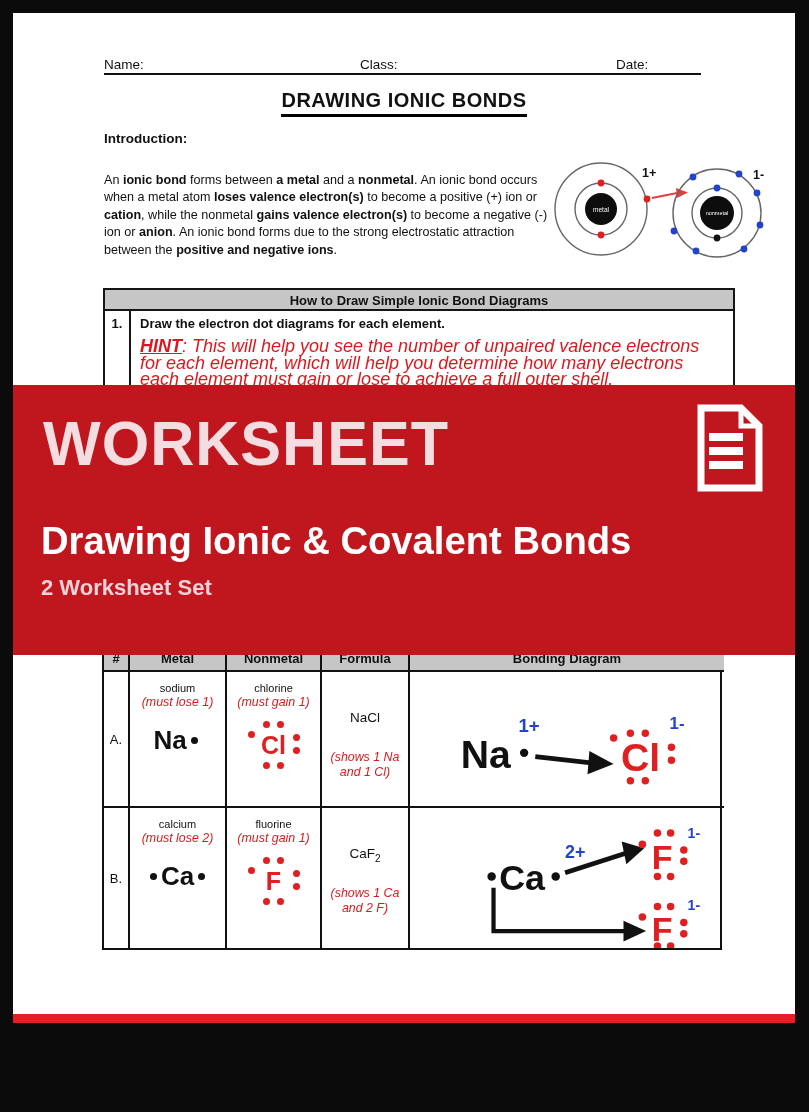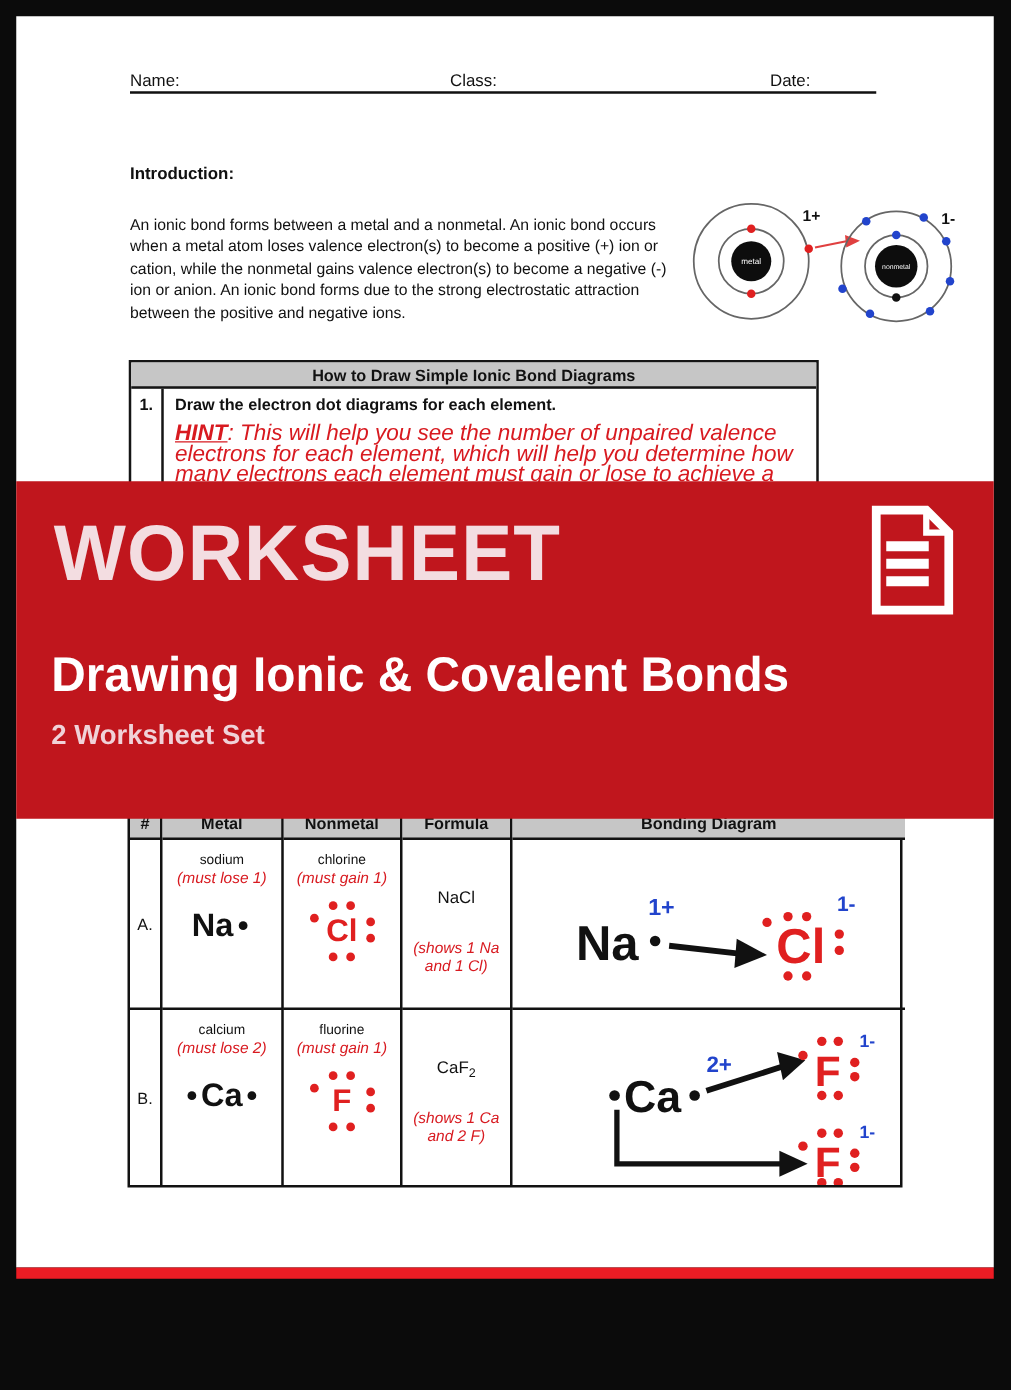--- a/index.html
+++ b/index.html
@@ -12,26 +12,26 @@
 
   .hdr-label{position:absolute;top:44px;font-size:13.5px;color:#111;}
   .hdr-line{position:absolute;left:91px;top:60px;width:597px;border-top:2.2px solid #111;}
 
   .doc-title-wrap{position:absolute;left:0;top:76px;width:782px;text-align:center;}
   .doc-title{display:inline-block;font-size:20px;font-weight:800;letter-spacing:.5px;
              border-bottom:3px solid #000;padding-bottom:2px;}
 
   .intro-h{position:absolute;left:91px;top:118px;font-size:13.5px;font-weight:bold;}
   .intro-p{position:absolute;left:91px;top:146px;width:447px;font-size:12.6px;line-height:17.6px;}
-  .intro-p .b{font-weight:normal;}
+  .intro-p .b{font-weight:bold;}
 
   .atoms{position:absolute;left:518px;top:124px;}
 
   
-  .ht{position:absolute;left:90px;top:275px;width:552px;border:2px solid #151515;background:#fff;}
+  .ht{position:absolute;left:90px;top:275px;width:632px;border:2px solid #151515;background:#fff;}
   .ht-title{height:21px;line-height:21px;text-align:center;font-weight:bold;font-size:13px;
             background:var(--header-gray,#c6c6c6);border-bottom:2px solid #151515;}
   .ht-row{display:flex;}
   .ht-num{width:26px;border-right:2px solid #151515;font-weight:bold;font-size:13px;
           text-align:center;padding-top:5px;flex:none;}
   .ht-body{flex:1;padding:5px 9px 6px 9px;}
   .ht-step{font-weight:bold;font-size:13px;}
   .ht-hint{margin-top:7px;font-size:18px;font-style:italic;color:var(--hint-red,#d81a20);line-height:16.5px;}
   .ht-hint .hl{font-weight:bold;text-decoration:underline;}
   .ht-row2{border-top:2px solid #151515;height:24px;overflow:hidden;}
@@ -97,20 +97,23 @@
 
 <div id="stage">
 
   <div class="page">
 
     <span class="hdr-label" style="left:91px">Name:</span>
     <span class="hdr-label" style="left:347px">Class:</span>
     <span class="hdr-label" style="left:603px">Date:</span>
     <div class="hdr-line"></div>
 
+    <div class="doc-title-wrap">
+      <span class="doc-title">DRAWING IONIC BONDS</span>
+    </div>
 
     <div class="intro-h">Introduction:</div>
 
     <p class="intro-p"><span>An </span><span class="b">ionic bond</span><span> forms between </span><span class="b">a metal</span><span> and a </span><span class="b">nonmetal</span><span>.  An ionic bond occurs when a metal atom </span><span class="b">loses valence electron(s)</span><span> to become a positive (+) ion or </span><span class="b">cation</span><span>, while the nonmetal </span><span class="b">gains valence electron(s)</span><span> to become a negative (-) ion or </span><span class="b">anion</span><span>.  An ionic bond forms due to the strong electrostatic attraction between the </span><span class="b">positive and negative ions</span><span>.</span></p>
 
     <svg class="atoms" width="244" height="140" viewBox="0 0 244 140">
 
       <g>
         <circle cx="70" cy="72" r="46" fill="none" stroke="#666" stroke-width="1.4"></circle>
         <circle cx="70" cy="72" r="26" fill="none" stroke="#666" stroke-width="1.4"></circle>

